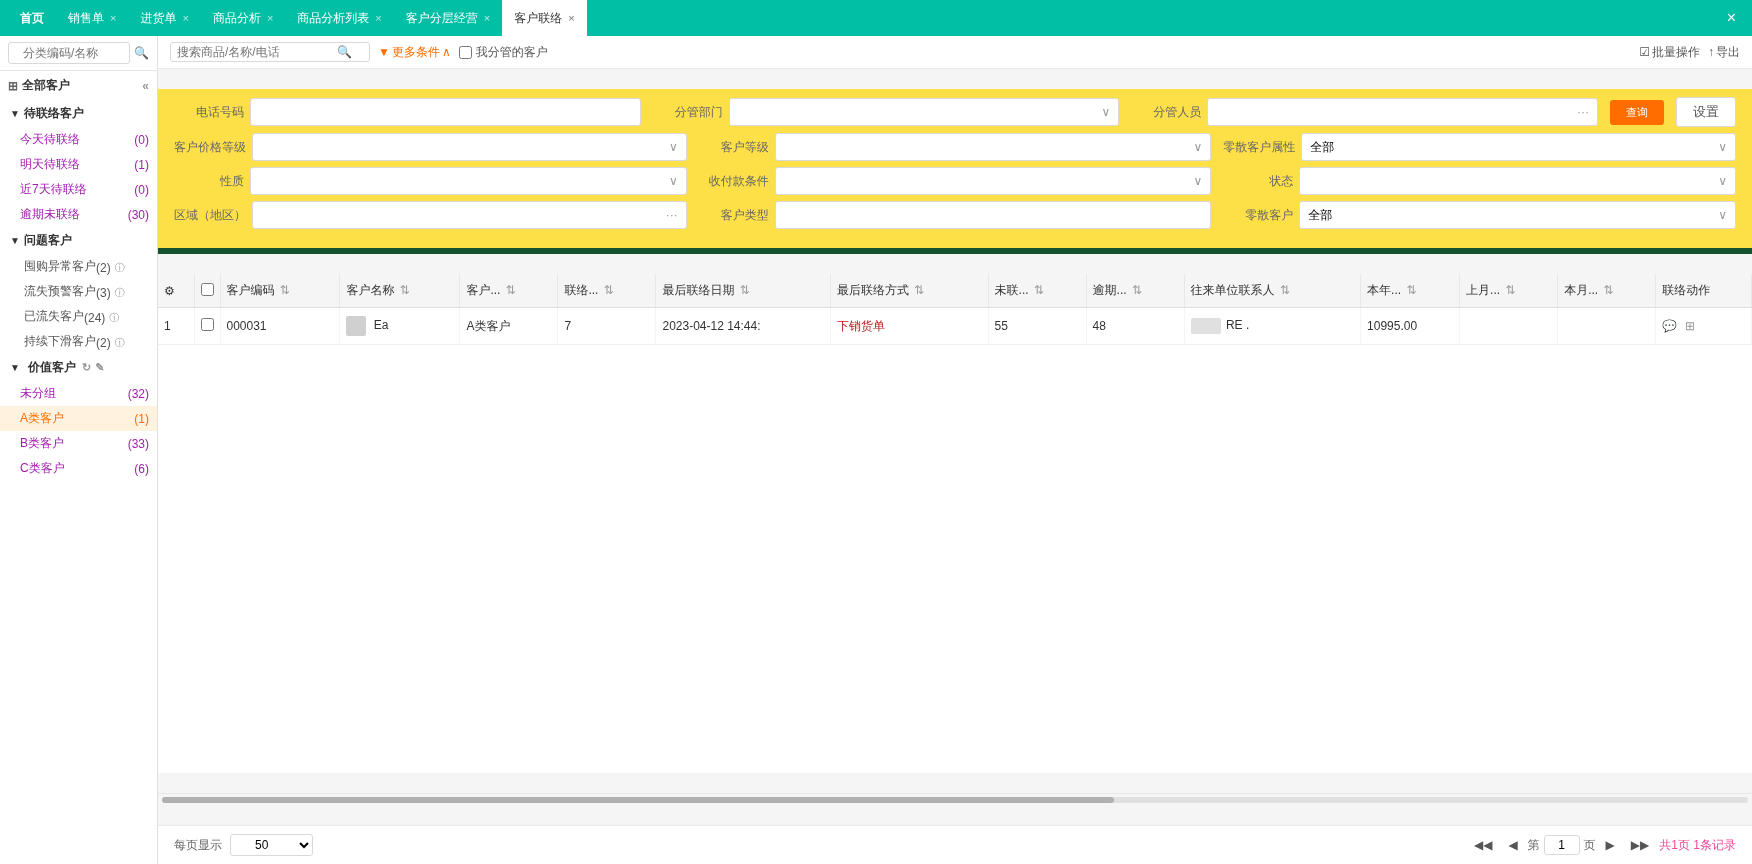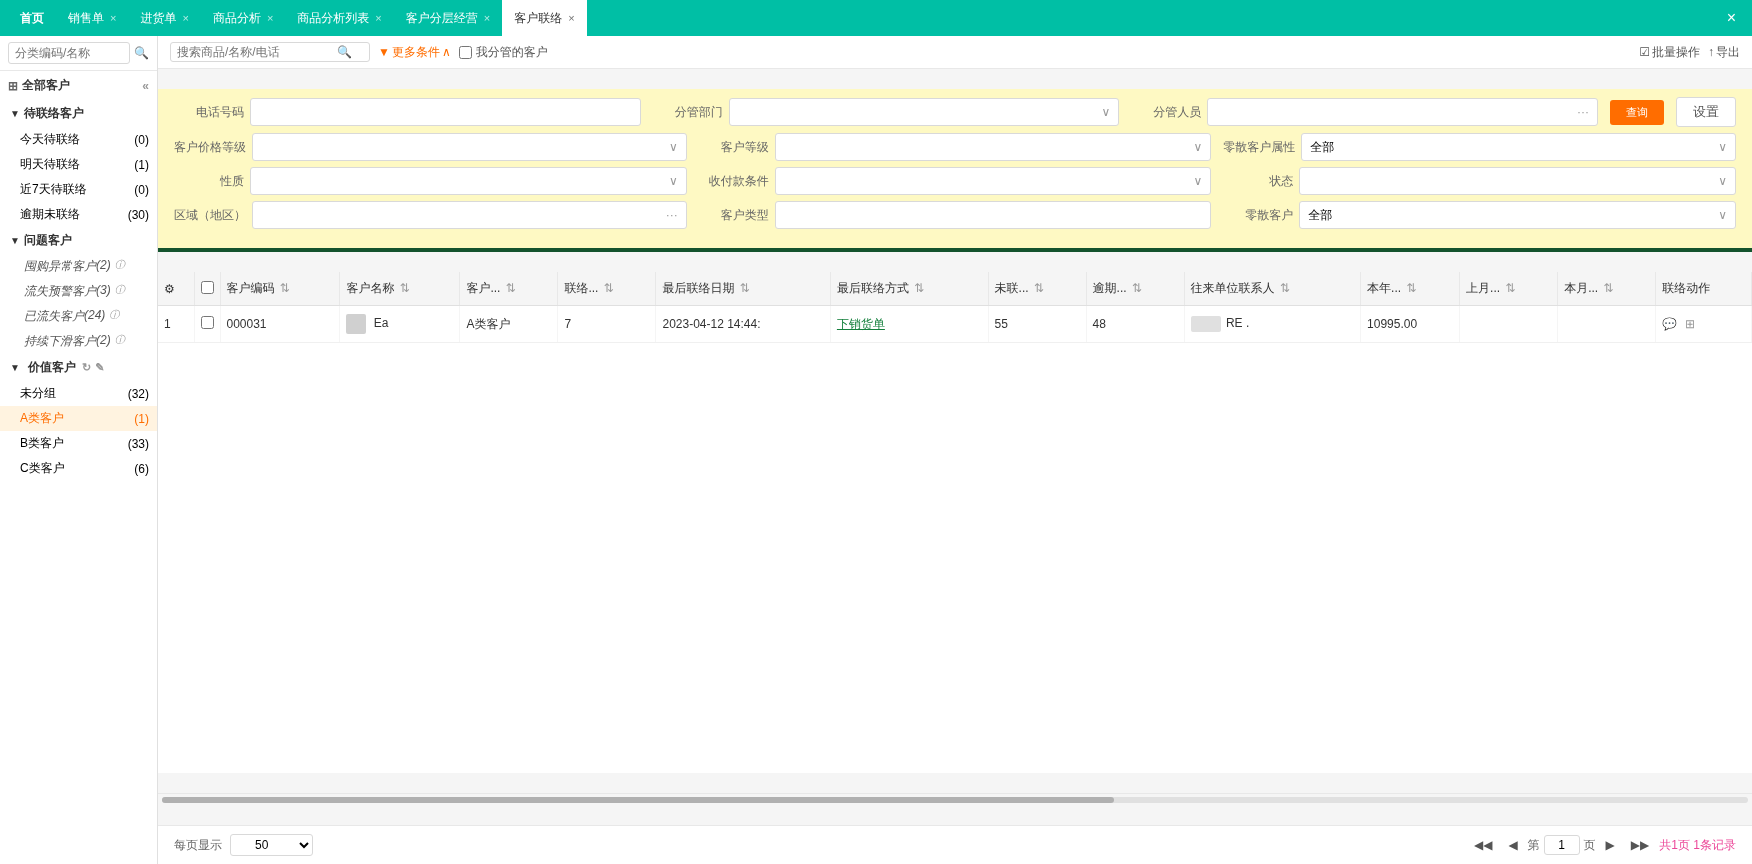--- a/index.html
+++ b/index.html
@@ -27,43 +27,43 @@
     
     
     .sidebar {
       width: 158px; min-width: 158px; background: white; border-right: 1px solid #e0e0e0;
       overflow-y: auto; overflow-x: hidden;
     }
     .sidebar-search {
       padding: 6px 8px; border-bottom: 1px solid #e8e8e8; display: flex; align-items: center;
     }
     .sidebar-search input {
-      border: 1px solid #d9d9d9; border-radius: 3px; padding: 3px 6px;
+      border: 1px solid #d9d9d9; border-radius: 3px; padding: 3px 14px;
       width: 100%; font-size: 12px; outline: none;
     }
     .sidebar-search-icon { color: #999; margin-left: 4px; cursor: pointer; }
     .sidebar-header {
       display: flex; align-items: center; padding: 6px 8px;
       font-weight: bold; color: #333; cursor: pointer;
     }
     .sidebar-header .grid-icon { margin-right: 4px; color: #666; }
     .sidebar-header .collapse-btn { margin-left: auto; color: #999; cursor: pointer; }
     .sidebar-group { padding: 0; }
     .sidebar-group-title {
       display: flex; align-items: center; padding: 5px 8px 5px 10px;
       color: #333; font-weight: bold; cursor: pointer; font-size: 12px;
     }
     .sidebar-group-title .arrow { margin-right: 4px; font-size: 10px; }
     .sidebar-item {
-      padding: 4px 8px 4px 20px; color: #000000; cursor: pointer; display: flex; align-items: center;
+      padding: 4px 8px 4px 20px; color: #a21caf; cursor: pointer; display: flex; align-items: center;
     }
     .sidebar-item.active { background: #fff3e0; color: #ff6d00; }
     .sidebar-item .badge { margin-left: auto; }
     .sidebar-sub-item {
-      padding: 4px 8px 4px 24px; color: #555; cursor: pointer; display: flex; align-items: flex-start; font-style: italic;
+      padding: 4px 8px 4px 24px; color: #555; cursor: pointer; display: flex; align-items: flex-end;
     }
     .sidebar-sub-item .info-icon { color: #999; margin-left: 4px; font-size: 10px; }
     
     
     .content {
       flex: 1; display: flex; flex-direction: column; background: #f5f5f5; overflow: hidden; gap: 20px;
     }
     
     
     .filter-bar {
@@ -76,21 +76,21 @@
     }
     .filter-search input { border: none; outline: none; font-size: 12px; width: 160px; }
     .filter-more { display: flex; align-items: center; color: #ff6d00; cursor: pointer; gap: 2px; }
     .filter-checkbox { display: flex; align-items: center; gap: 4px; color: #555; }
     .spacer { flex: 1; }
     .btn-batch { display: flex; align-items: center; color: #555; cursor: pointer; gap: 2px; }
     .btn-export { display: flex; align-items: center; color: #555; cursor: pointer; gap: 2px; }
     
     
     .adv-filter {
-      background: #fef9c3; padding: 8px 16px; border-bottom: 4px solid #14532d;
+      background: #fde047; padding: 8px 16px; border-bottom: 6px solid #14532d;
     }
     .filter-row {
       display: flex; align-items: center; margin-bottom: 6px; gap: 12px;
     }
     .filter-row:last-child { margin-bottom: 11px; }
     .filter-field {
       display: flex; align-items: center; flex: 1; gap: 6px;
     }
     .filter-label { color: #666; white-space: nowrap; min-width: 70px; text-align: right; }
     .filter-input {
@@ -117,21 +117,21 @@
     thead tr { background: #f5f5f5; }
     th {
       padding: 8px 6px; border-bottom: 1px solid #e0e0e0; border-right: 1px solid #e8e8e8;
       text-align: left; white-space: nowrap; color: #333; font-weight: normal; position: relative;
     }
     th .sort-icon { color: #999; margin-left: 2px; }
     td {
       padding: 8px 6px; border-bottom: 1px solid #f0f0f0; border-right: 1px solid #f5f5f5;
       color: #333; white-space: nowrap;
     }
-    .td-link { color: #15803d; cursor: pointer; text-decoration: underline; }
+    .td-link { color: #b91c1c; cursor: pointer; }
     .td-action { display: flex; gap: 8px; align-items: center; color: #999; }
     
     
     .pagination {
       display: flex; align-items: center; padding: 8px 16px; background: white;
       border-top: 1px solid #e8e8e8; gap: 8px;
     }
     .page-size-label { color: #666; }
     .page-size-select {
       border: 1px solid #d9d9d9; border-radius: 3px; padding: 2px 20px;

